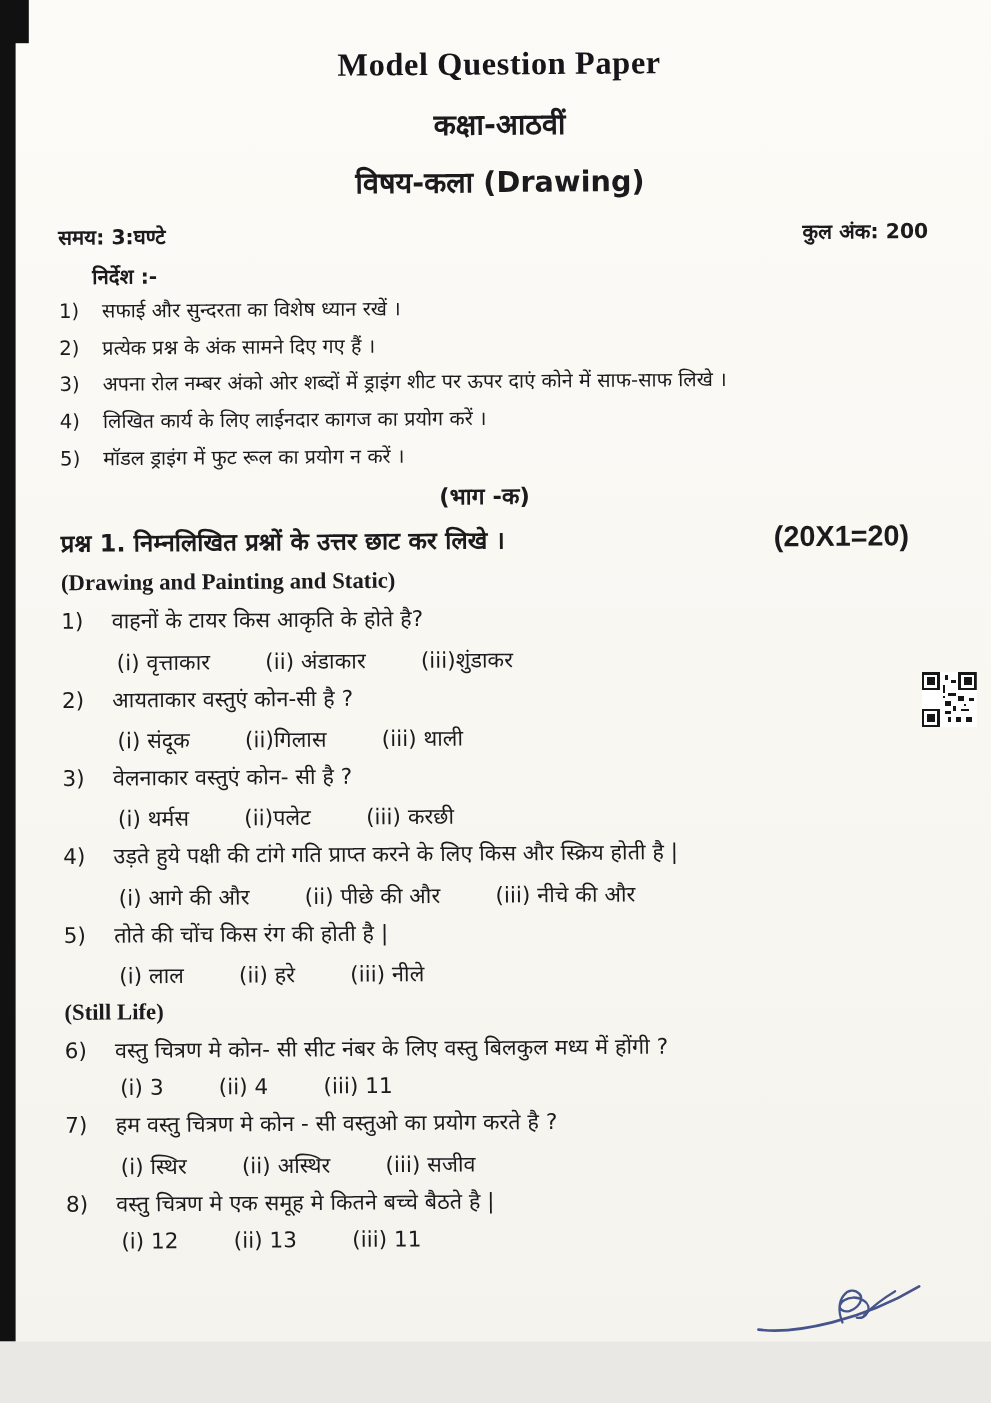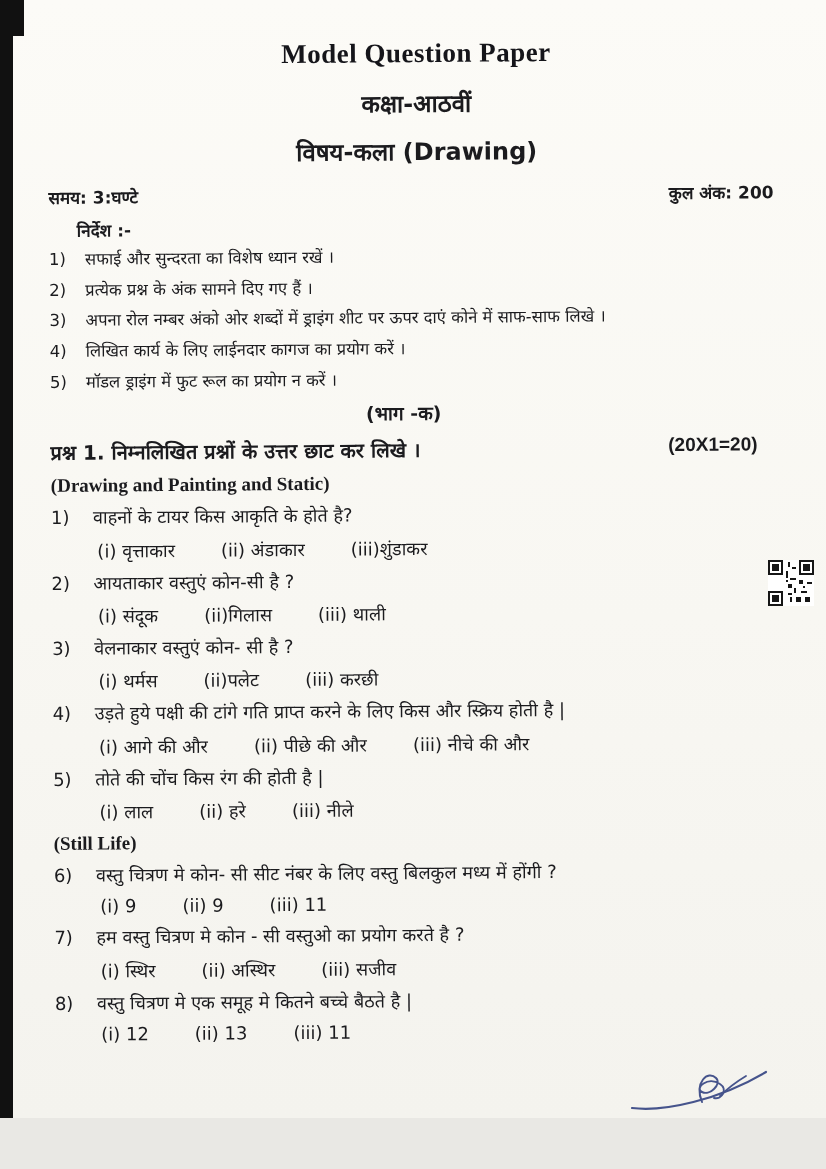--- a/index.html
+++ b/index.html
@@ -34,21 +34,21 @@
   .meta-row {
     display:flex; justify-content:space-between; align-items:baseline;
     font-size:17px; font-weight:700; margin-top:16px; padding-right:12px;
   }
   .instr-heading { font-size:17px; font-weight:700; margin:10px 0 8px 28px; }
   .instr { display:flex; font-size:16.5px; margin-bottom:10px; line-height:1.25; }
   .i-num { flex:0 0 36px; }
   .part-heading { text-align:center; font-weight:700; font-size:19px; margin:10px 30px 8px 0; }
   .q-intro-row { display:flex; justify-content:space-between; align-items:flex-start; margin-top:10px; }
   .q-intro { font-size:20px; font-weight:700; }
-  .q-marks { font-family:"Liberation Sans", sans-serif; font-size:19px; font-weight:700; padding-right:30px; }
+  .q-marks { font-family:"Liberation Sans", sans-serif; font-size:24px; font-weight:700; padding-right:30px; }
   .section-heading {
     font-family:"Liberation Serif", serif;
     font-size:19px; font-weight:700; margin:9px 0 4px;
   }
   .question { margin-bottom:4px; }
   .q-line { display:flex; font-size:18px; margin-top:9px; line-height:1.3; }
   .q-num { flex:0 0 42px; }
   .q-text { flex:1; }
   .q-options { display:flex; gap:46px; padding-left:46px; font-size:18px; margin-top:9px; }
   .opt { white-space:nowrap;text-align:right; }
@@ -165,22 +165,22 @@
     </div>
 
     <div class="section-heading">(Still Life)</div>
 
     <div class="question">
       <div class="q-line">
         <span class="q-num">6)</span>
         <span class="q-text">वस्तु चित्रण मे कोन- सी सीट नंबर के लिए वस्तु बिलकुल मध्य में होंगी ?</span>
       </div>
       <div class="q-options">
-        <span class="opt">(i)  9</span>
-        <span class="opt">(ii)  9</span>
+        <span class="opt">(i)  3</span>
+        <span class="opt">(ii)  4</span>
         <span class="opt">(iii)   11</span>
       </div>
     </div>
 
     <div class="question">
       <div class="q-line">
         <span class="q-num">7)</span>
         <span class="q-text">हम वस्तु चित्रण मे कोन - सी वस्तुओ का प्रयोग करते है ?</span>
       </div>
       <div class="q-options">

